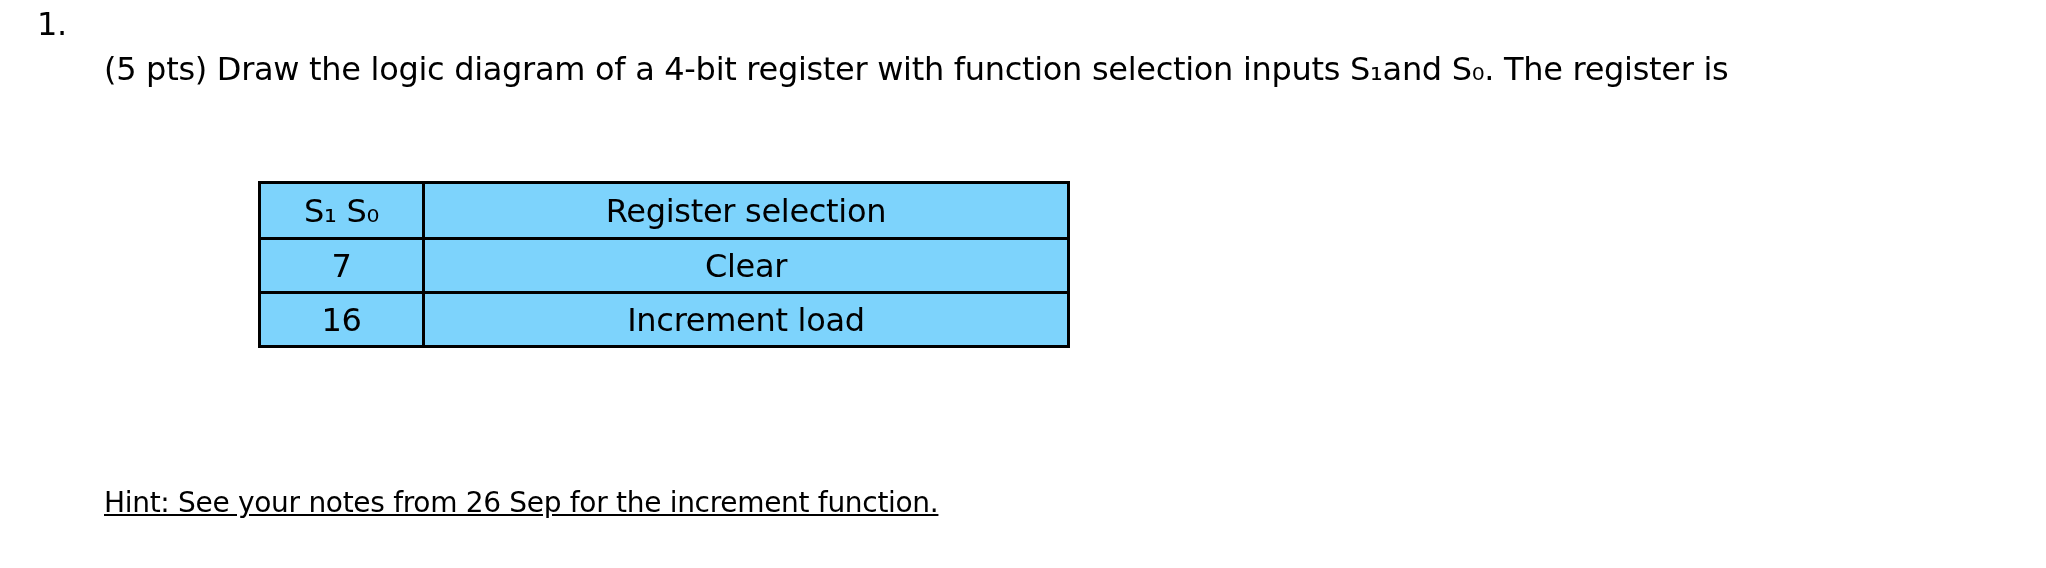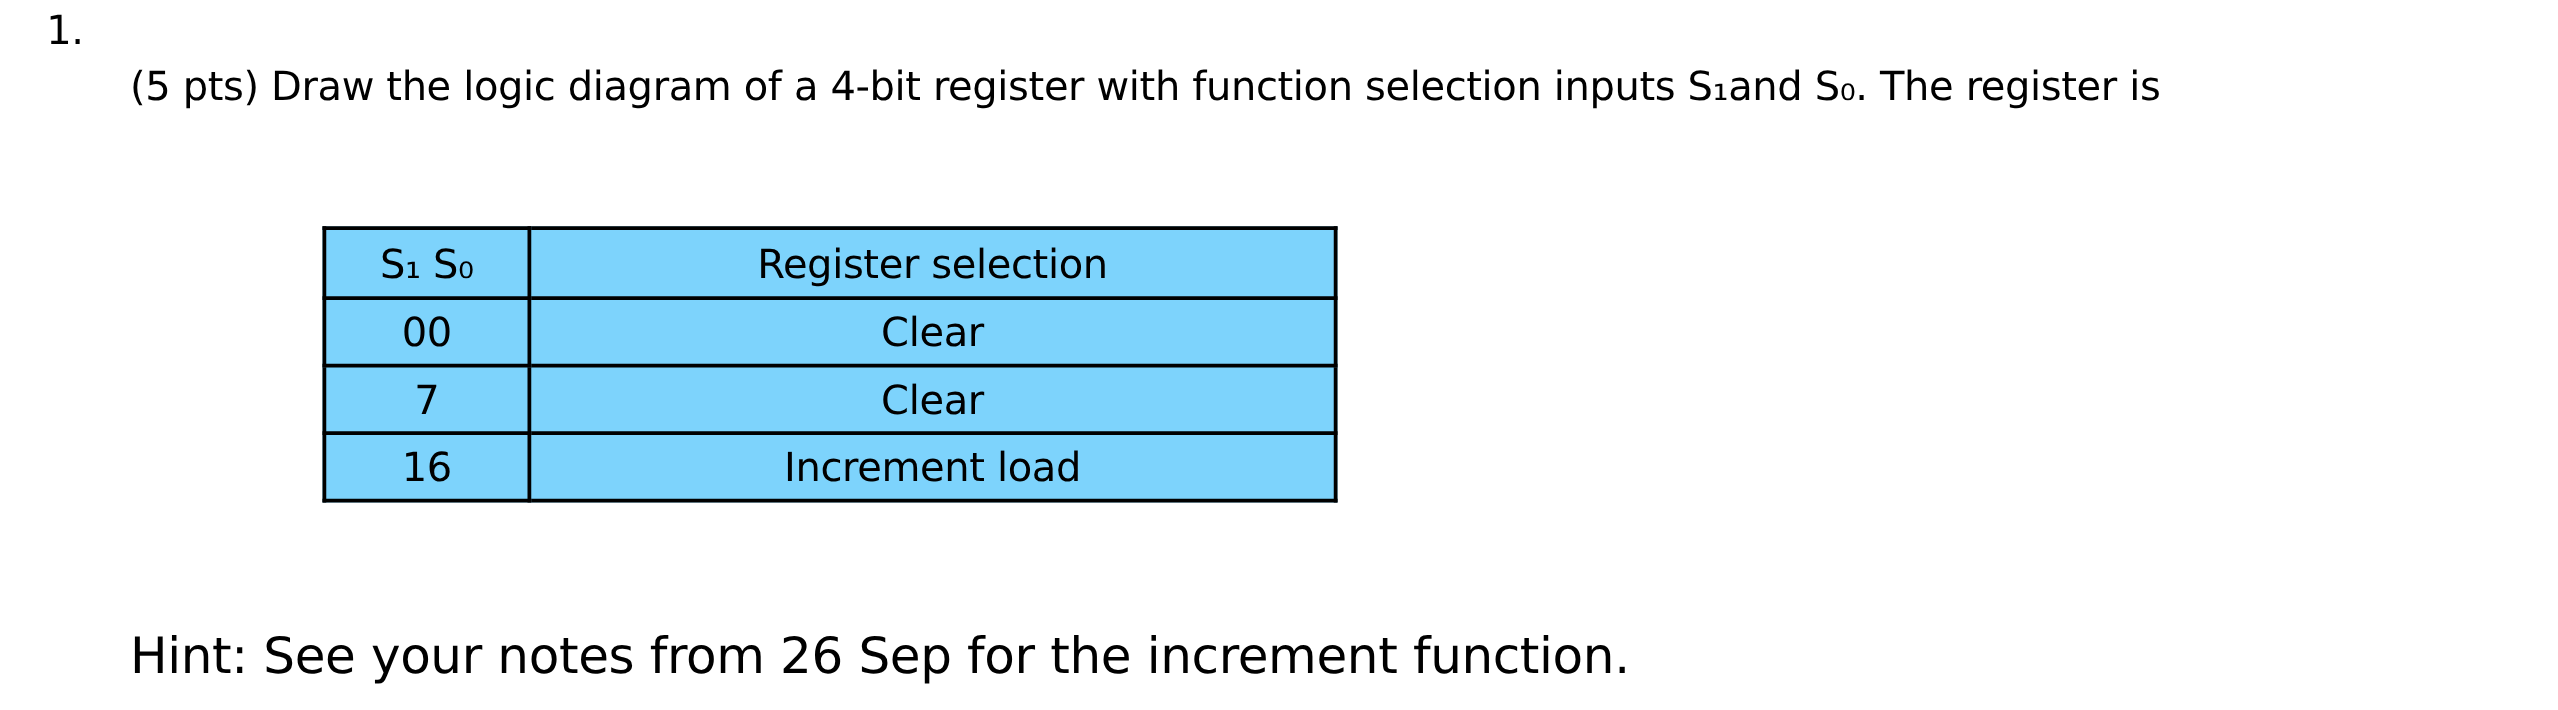--- a/index.html
+++ b/index.html
@@ -54,24 +54,25 @@
     vertical-align: middle;
     font-size: 32px;
     font-weight: normal;
     padding: 0;
   }
   table.func-table th { height: 53px; }
   table.func-table td { height: 51px; }
   .hint {
     position: absolute;
     left: 104px;
-    top: 501px;
-    font-size: 40px;
+    top: 479px;
+    font-size: 28px;
     line-height: 48px;
     white-space: nowrap;
+    text-decoration: underline;
   }
 </style>
 </head>
 <body>
 
 <div class="q-num">1.</div>
 
 <div class="q-text">
   <div class="q-line">(5 pts) Draw the logic diagram of a 4-bit register with function selection inputs S₁and S₀. The register is</div>
 </div>
@@ -82,24 +83,20 @@
     <col class="c-op">
   </colgroup>
   <thead>
     <tr>
       <th>S₁ S₀</th>
       <th>Register selection</th>
     </tr>
   </thead>
   <tbody>
     <tr>
-      <td>00</td>
-      <td>Clear</td>
-    </tr>
-    <tr>
       <td>7</td>
       <td>Clear</td>
     </tr>
     <tr>
       <td>16</td>
       <td>Increment load</td>
     </tr>
   </tbody>
 </table>
 

